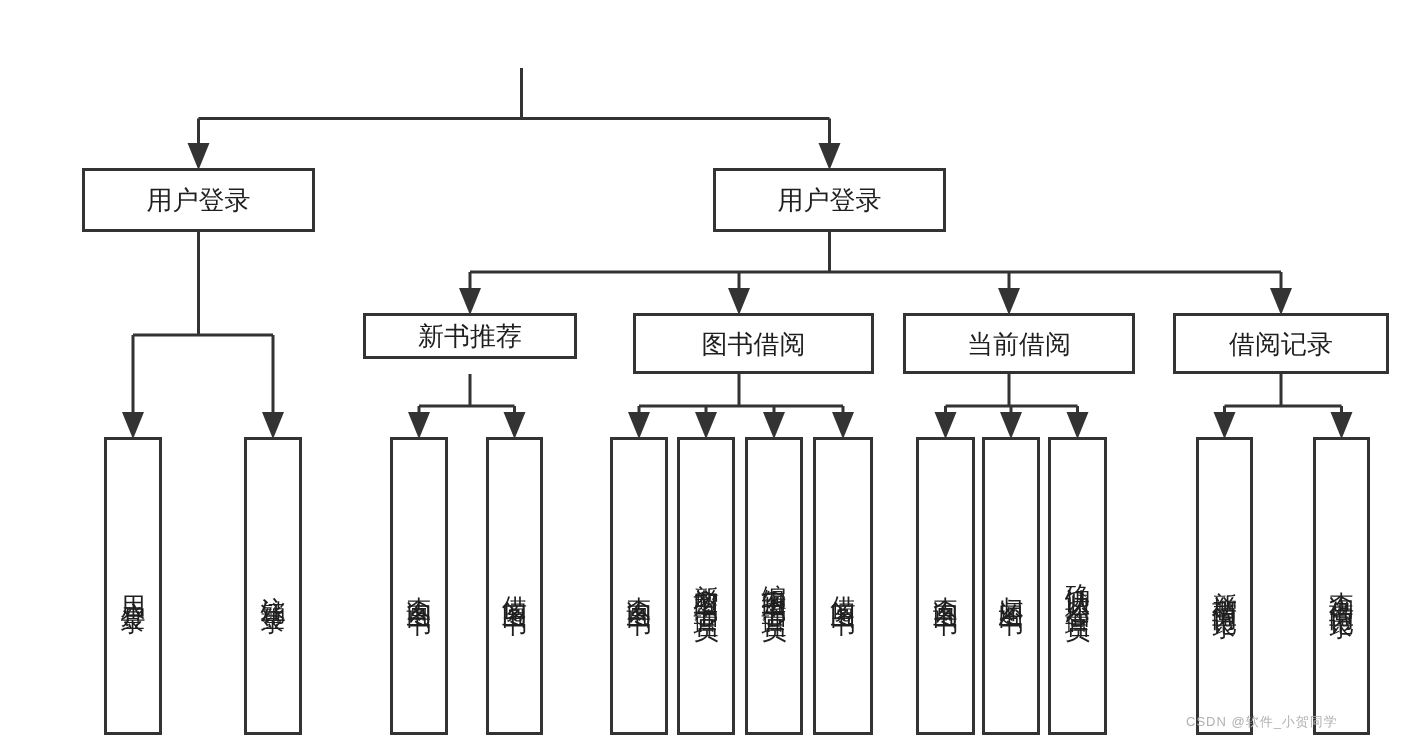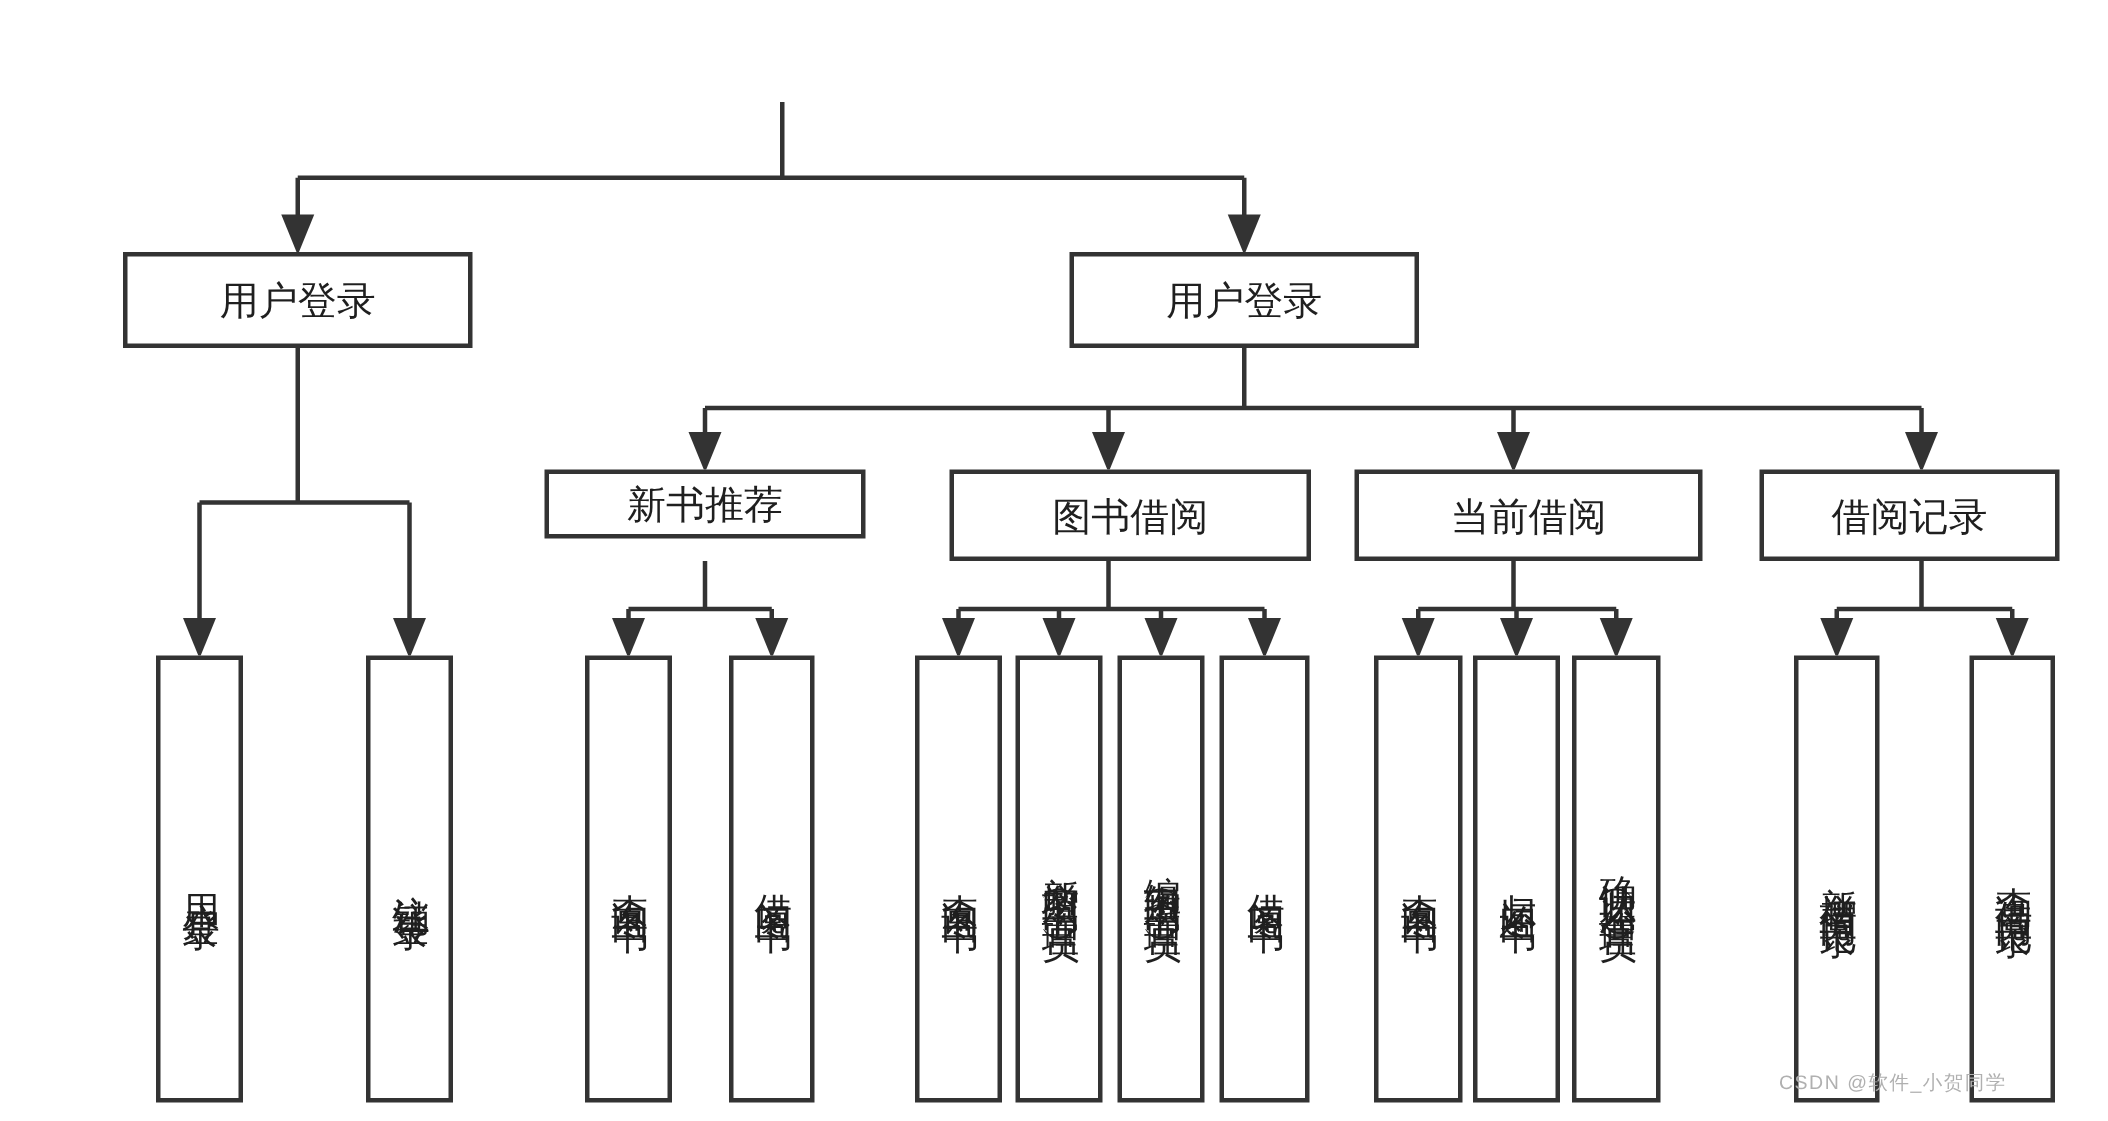--- a/index.html
+++ b/index.html
@@ -74,21 +74,21 @@
 
   <div class="node" style="left:363px;top:313px;width:214px;height:46px;">
     <span class="hlabel">新书推荐</span>
   </div>
   <div class="node" style="left:633px;top:313px;width:241px;height:61px;">
     <span class="hlabel">图书借阅</span>
   </div>
   <div class="node" style="left:903px;top:313px;width:232px;height:61px;">
     <span class="hlabel">当前借阅</span>
   </div>
-  <div class="node" style="left:1173px;top:313px;width:200px;height:61px;">
+  <div class="node" style="left:1173px;top:313px;width:216px;height:61px;">
     <span class="hlabel">借阅记录</span>
   </div>
 
   <div class="node leaf" style="left:104px;top:437px;width:58px;height:298px;">
     <span class="vtext">用户登录</span>
   </div>
   <div class="node leaf" style="left:244px;top:437px;width:58px;height:298px;">
     <span class="vtext">注销登录</span>
   </div>
 

